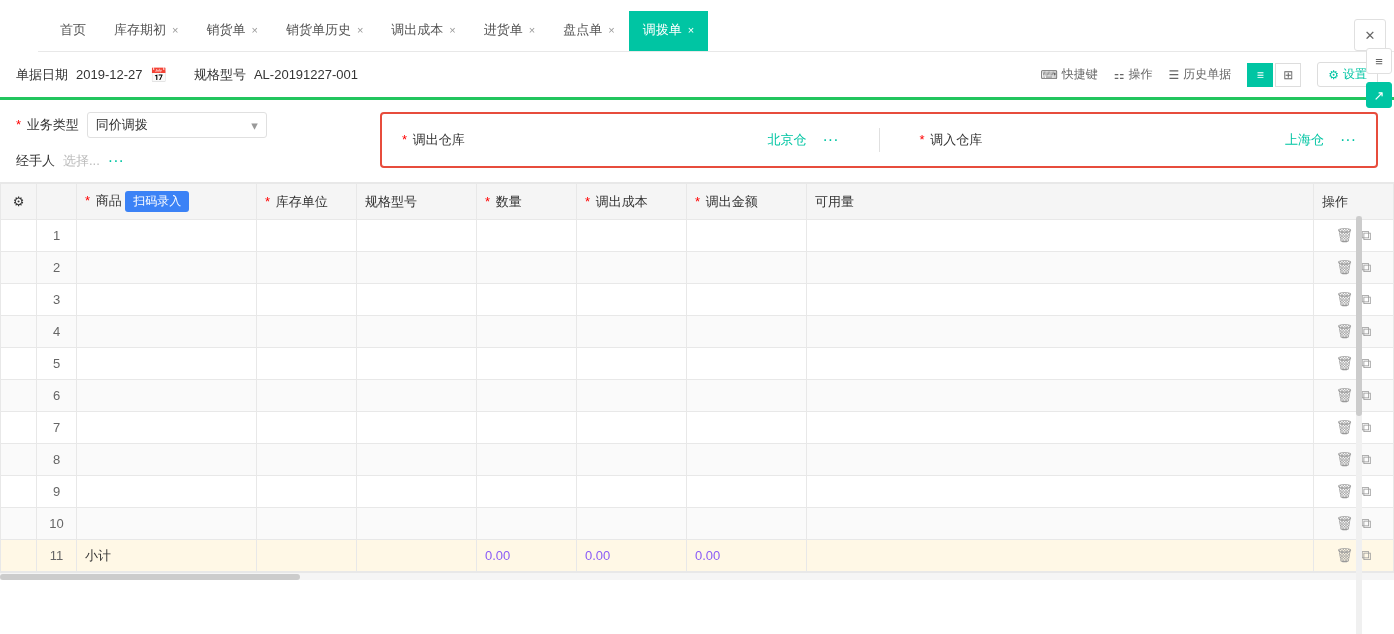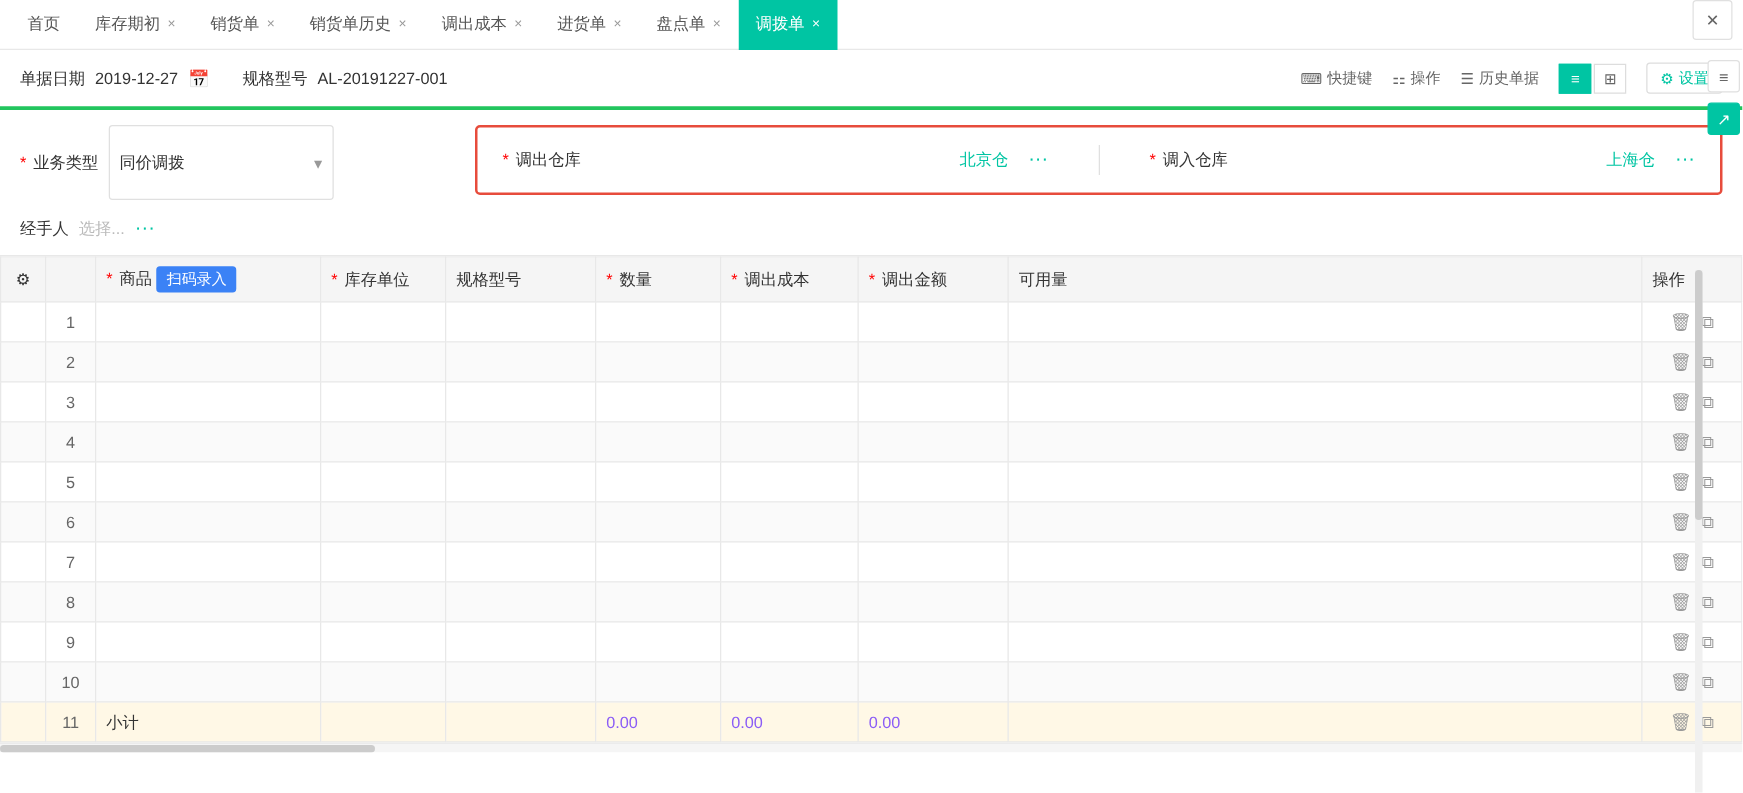--- a/index.html
+++ b/index.html
@@ -1,25 +1,26 @@
 <!DOCTYPE html>
 <html><head>
   <meta charset="utf-8">
   <style>
     * { box-sizing: border-box; margin: 0; padding: 0; }
     body { font-family: "Microsoft YaHei", "PingFang SC", sans-serif; font-size: 13px; color: #333; background: #fff; overflow: hidden; }
 
     
     .tab-bar {
       display: flex;
-      align-items: flex-start;
+      align-items: flex-end;
       border-bottom: 1px solid #e8e8e8;
       background: #fff;
-      height: 40px;
+      height: 52px;
       padding: 0 8px;
+      margin-left: 38px;
     }
     .tab-item {
       display: flex;
       align-items: center;
       padding: 0 14px;
       height: 40px;
       cursor: pointer;
       color: #555;
       font-size: 13px;
       border-bottom: 2px solid transparent;
@@ -142,21 +143,21 @@
       color: #333;
       white-space: nowrap;
       font-size: 13px;
     }
     .required-star { color: #f00; margin-right: 2px; }
     .field-value-box {
       display: flex;
       align-items: center;
       border: 1px solid #e0e0e0;
       border-radius: 3px;
-      padding: 20px 8px;
+      padding: 3px 8px;
       min-width: 180px;
       background: #fff;
       justify-content: space-between;
     }
     .field-value-box .dropdown-arrow { color: #999; margin-left: 8px; }
 
     
     .warehouse-section {
       border: 2px solid #e74c3c;
       border-radius: 4px;

